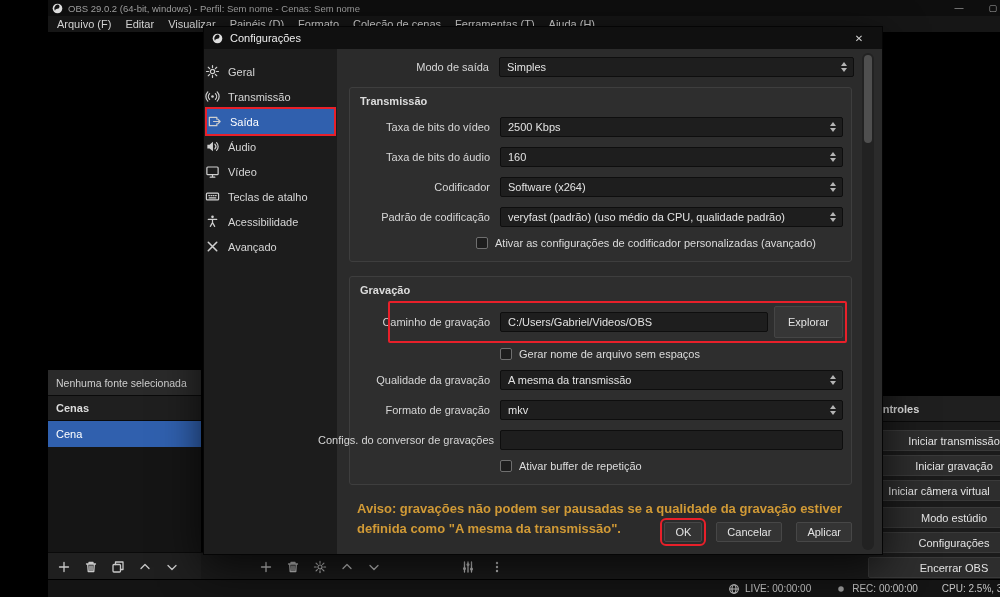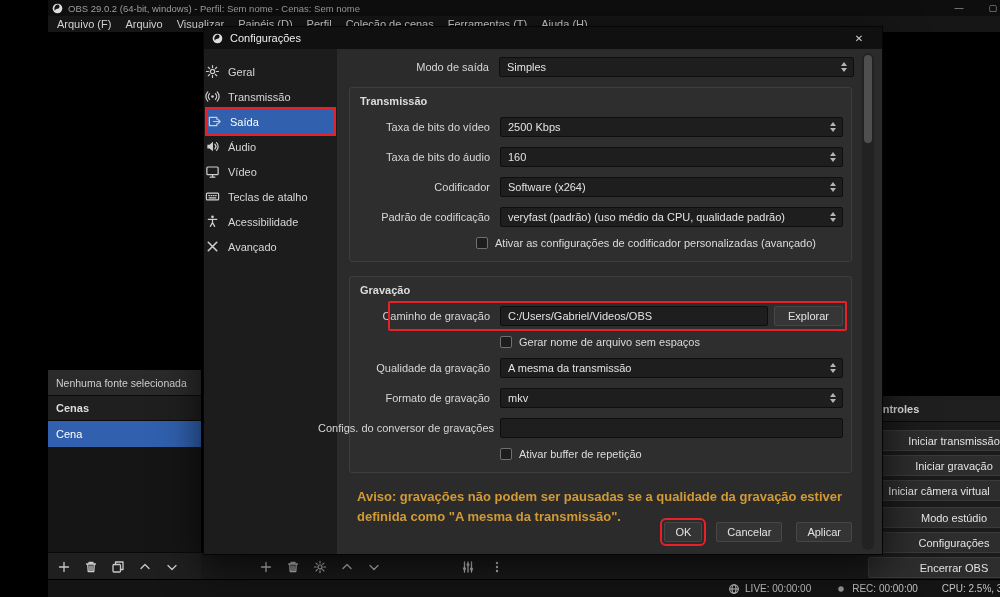--- a/index.html
+++ b/index.html
@@ -90,21 +90,21 @@
   .gbox{border:1px solid #3e3e3e;border-radius:3px;background:#2e2e2e;padding:5px 8px 2px;margin:2px 2px 14px;
     position:relative}
   .gbox .flabel{width:132px}
   .gtitle{font-weight:bold;margin:2px 0 10px 2px;font-size:11px}
   .crow{display:flex;align-items:center;gap:7px;margin:2px 0 10px 118px;font-size:11px}
   .crow.col2{margin-left:142px}
   .cbox{width:12px;height:12px;background:#1d1d1d;border:1px solid #6f6f6f;border-radius:2px;flex:none;box-sizing:border-box}
   .rel{position:relative}
   .ann-path{position:absolute;left:30px;right:-4px;top:-5px;bottom:-5px;border:2px solid var(--red);
     border-radius:2px;pointer-events:none;z-index:2}
-  .browse{margin-left:6px;height:20px;padding:0 13px;background:#363636;border:1px solid #454545;border-radius:2px;
+  .browse{margin-left:6px;height:32px;padding:0 13px;background:#363636;border:1px solid #454545;border-radius:2px;
     color:#e3e3e3;font-size:11px;font-family:inherit;flex:none}
   .frow.muxer .flabel{width:172px;margin-left:-40px}
   .warning{margin:14px 4px 0 10px;color:var(--warn);font-weight:600;line-height:1.55;font-size:13px;max-width:505px}
   .dlg-buttons{position:absolute;right:30px;bottom:12px;display:flex;gap:14px}
   .dbtn{height:20px;min-width:52px;padding:0 10px;background:#343434;border:1px solid #474747;border-radius:2px;
     color:#e3e3e3;font-size:11px;font-family:inherit}
   .dbtn.ok{min-width:34px;outline:2px solid var(--red);outline-offset:2px}
   .dscroll{position:absolute;right:8px;top:4px;bottom:4px;width:12px;background:#222;border-radius:6px}
   .dthumb{position:absolute;top:2px;left:2px;right:2px;height:88px;background:#4f4f4f;border-radius:5px}
 </style>
@@ -123,24 +123,24 @@
     <span class="title-text">OBS 29.0.2 (64-bit, windows) - Perfil: Sem nome - Cenas: Sem nome</span>
     <span class="win-btns">
       <span class="wbtn">—</span>
       <span class="wbtn">▢</span>
       <span class="wbtn">✕</span>
     </span>
   </div>
 
   <div class="menubar">
     <span class="menu-item">Arquivo (F)</span>
-    <span class="menu-item">Arquivo</span>
+    <span class="menu-item">Editar</span>
     <span class="menu-item">Visualizar</span>
     <span class="menu-item">Painéis (D)</span>
-    <span class="menu-item">Perfil</span>
+    <span class="menu-item">Formato</span>
     <span class="menu-item">Coleção de cenas</span>
     <span class="menu-item">Ferramentas (T)</span>
     <span class="menu-item">Ajuda (H)</span>
   </div>
 
   <div class="preview"></div>
 
   <div class="no-source">Nenhuma fonte selecionada</div>
 
   <div class="scenes-header">Cenas</div>

